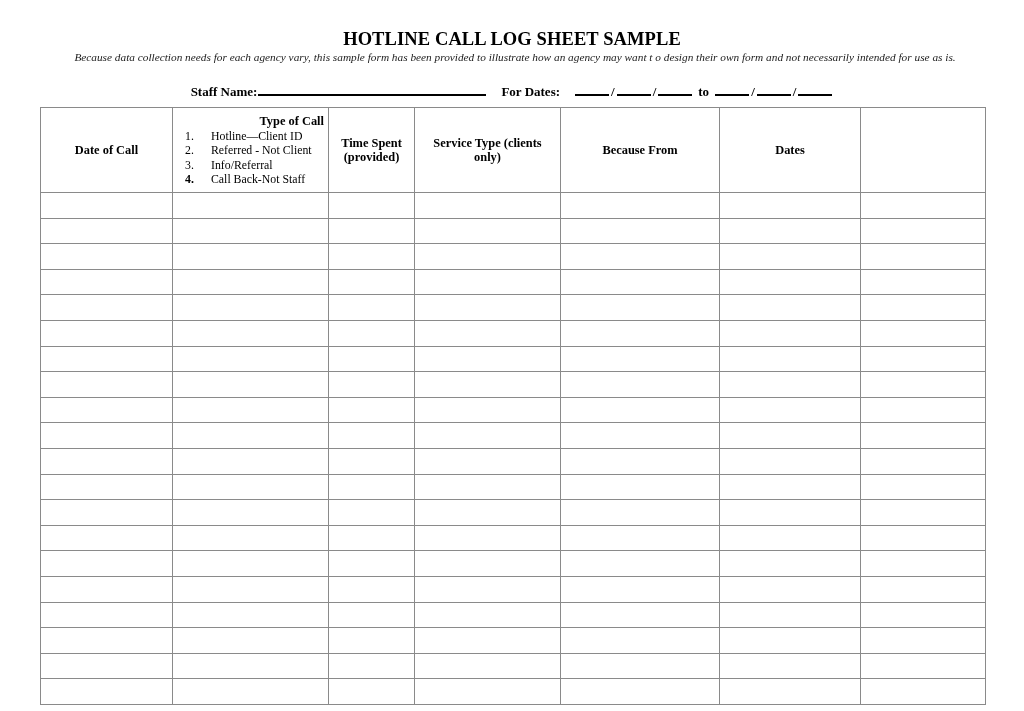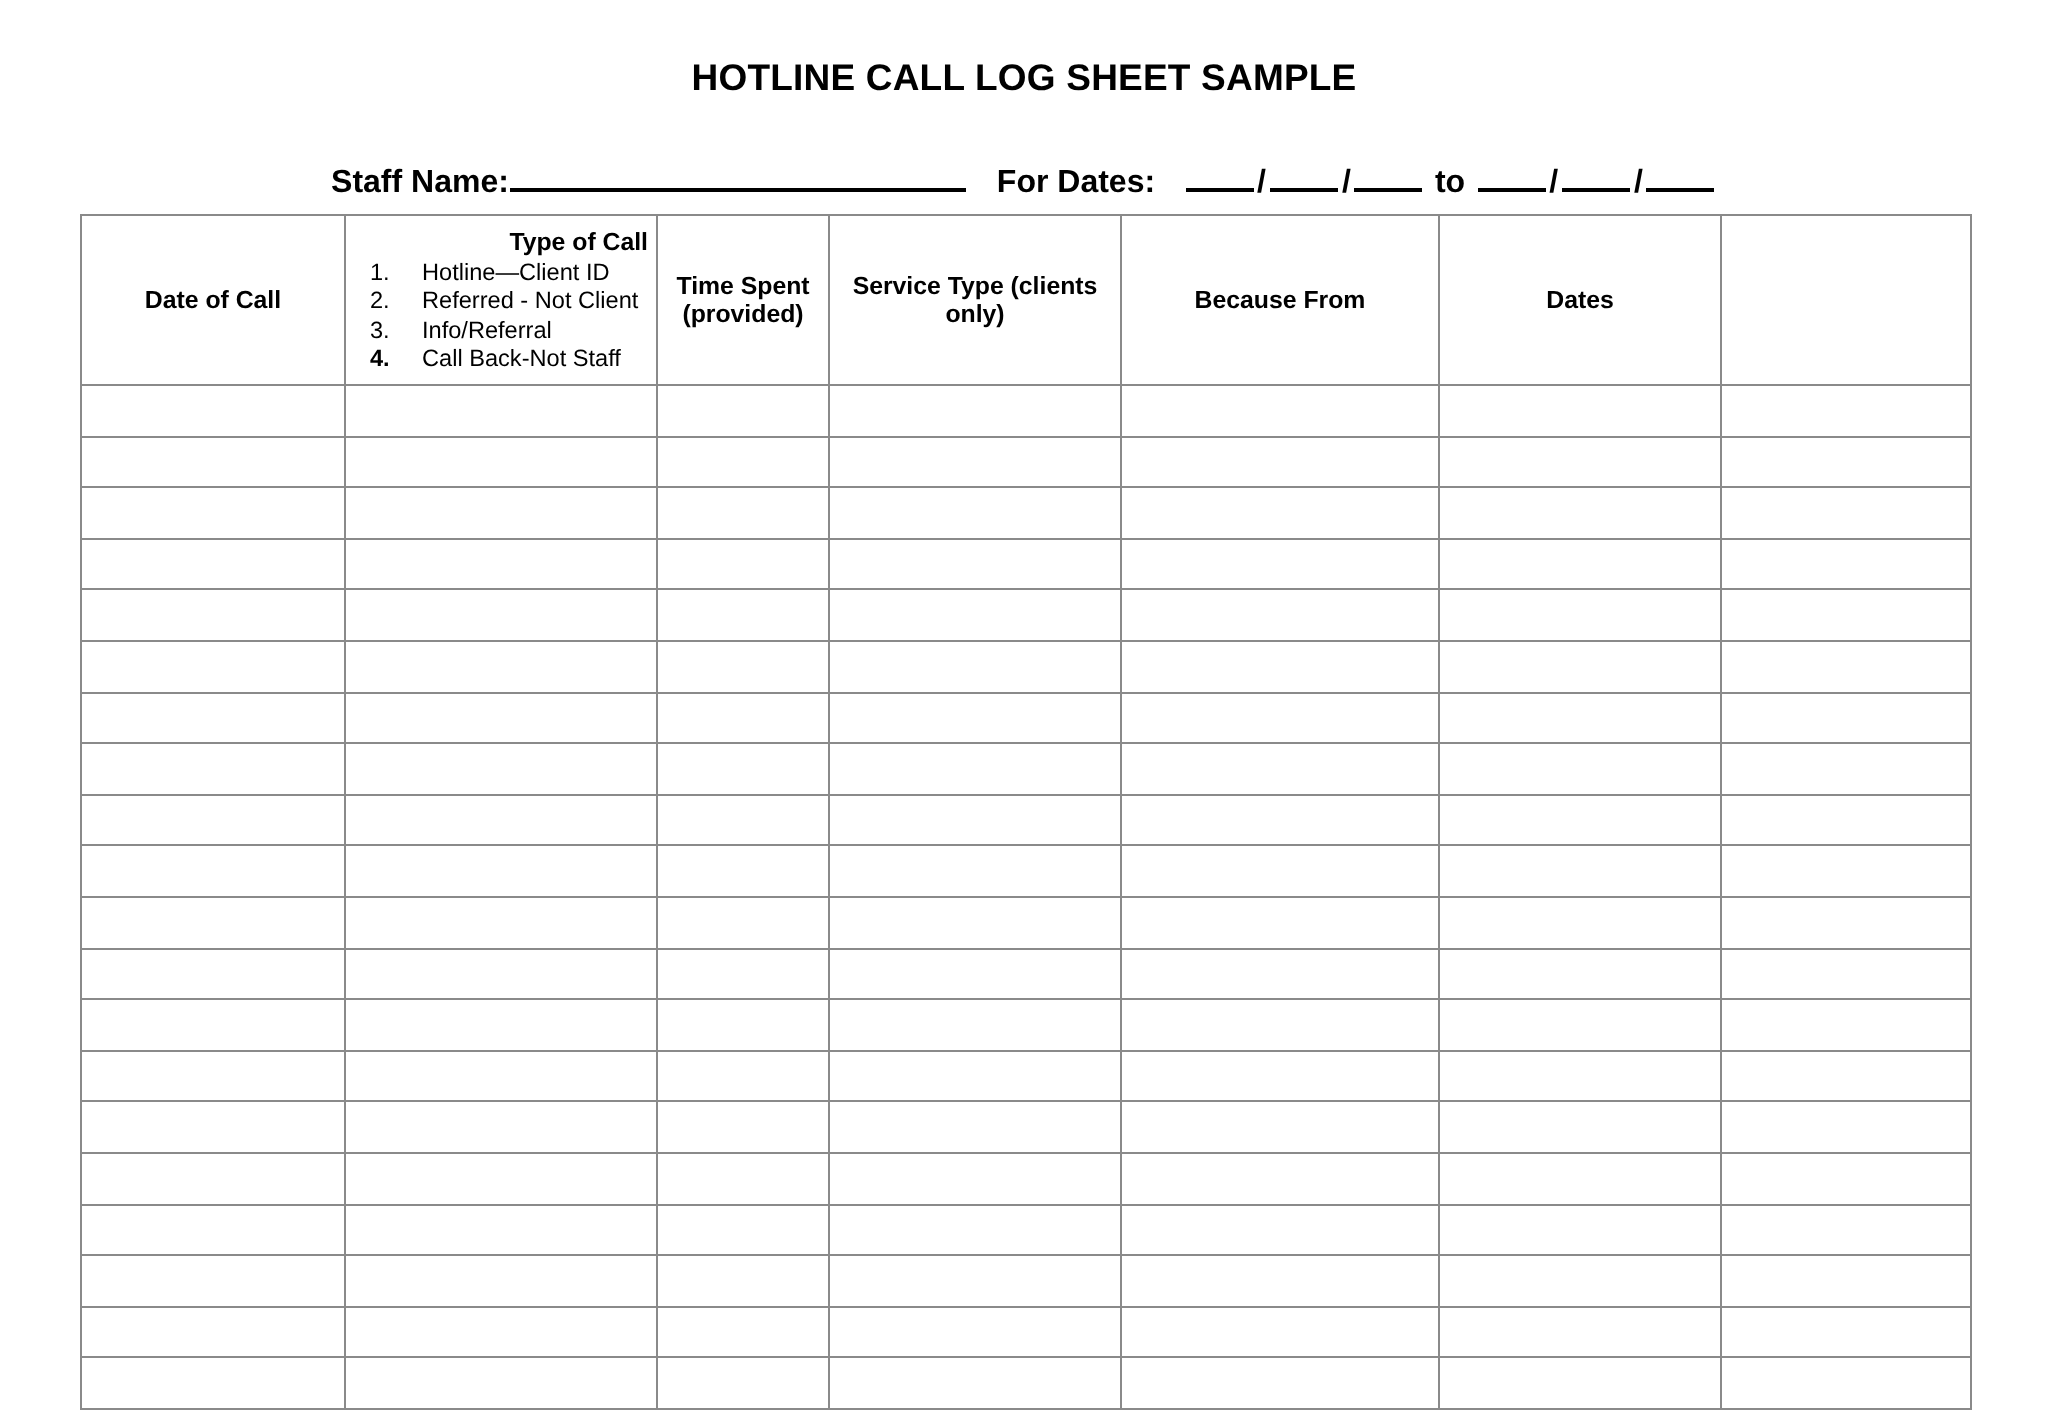--- a/index.html
+++ b/index.html
@@ -16,20 +16,21 @@
     position: relative;
   }
 
   .page {
     position: absolute;
     left: 0;
     top: 0;
     width: 1024px;
     height: 711px;
     background: #ffffff;
+    font-family: Liberation Serif, serif;
   }
 
   
   .doc-title {
     position: absolute;
     left: 0;
     top: 28px;
     width: 1024px;
     text-align: center;
     font-size: 18.5px;
@@ -50,21 +51,21 @@
     color: #1a1a1a;
   }
 
   
   .form-line {
     position: absolute;
     left: 0;
     top: 79px;
     width: 1024px;
     text-align: center;
-    font-size: 16px;
+    font-size: 13px;
     font-weight: bold;
     white-space: nowrap;
   }
   .form-line .lbl {
     font-weight: bold;
   }
   .rule {
     display: inline-block;
     border-bottom: 2px solid #000;
     vertical-align: baseline;
@@ -152,20 +153,21 @@
     font-weight: bold;
   }
 </style>
 </head>
 <body>
 
 <div class="page">
 
   <div class="doc-title">HOTLINE CALL LOG SHEET SAMPLE</div>
 
+  <div class="doc-subtitle">Because data collection needs for each agency vary, this sample form has been provided to illustrate how an agency may want t o design their own form and not necessarily intended for use as is.</div>
 
   <div class="form-line">
     <span class="lbl">Staff Name:</span><span class="rule rule-name"></span><span class="gap-sm"></span><span class="lbl">For Dates:</span><span class="gap-sm"></span><span class="rule rule-dd"></span><span class="slash">/</span><span class="rule rule-dd"></span><span class="slash">/</span><span class="rule rule-dd"></span><span class="to-word">to</span><span class="rule rule-dd"></span><span class="slash">/</span><span class="rule rule-dd"></span><span class="slash">/</span><span class="rule rule-dd"></span>
   </div>
 
   <table class="log-table">
     <colgroup>
       <col class="c1">
         <col class="c2">
         <col class="c3">

